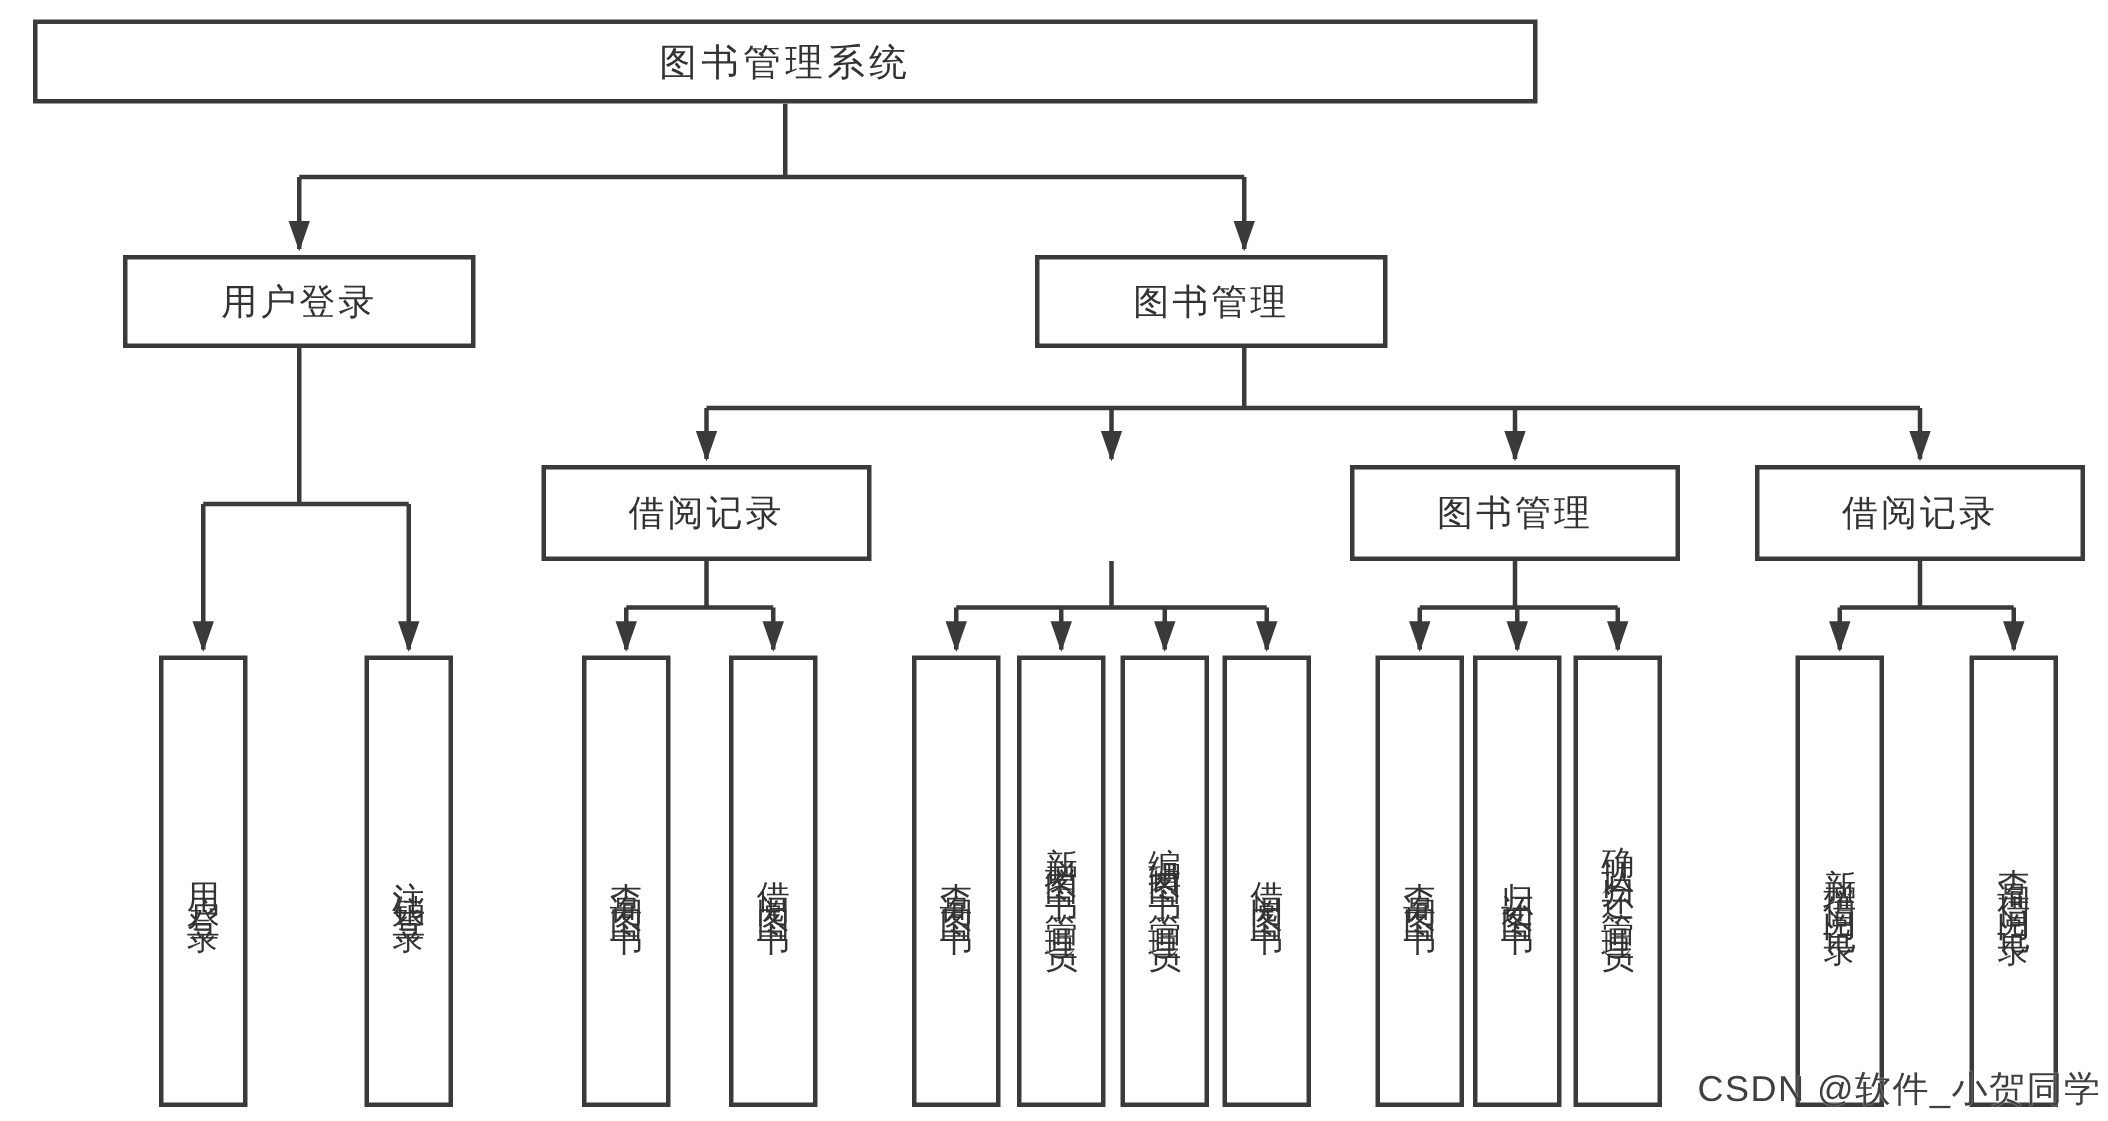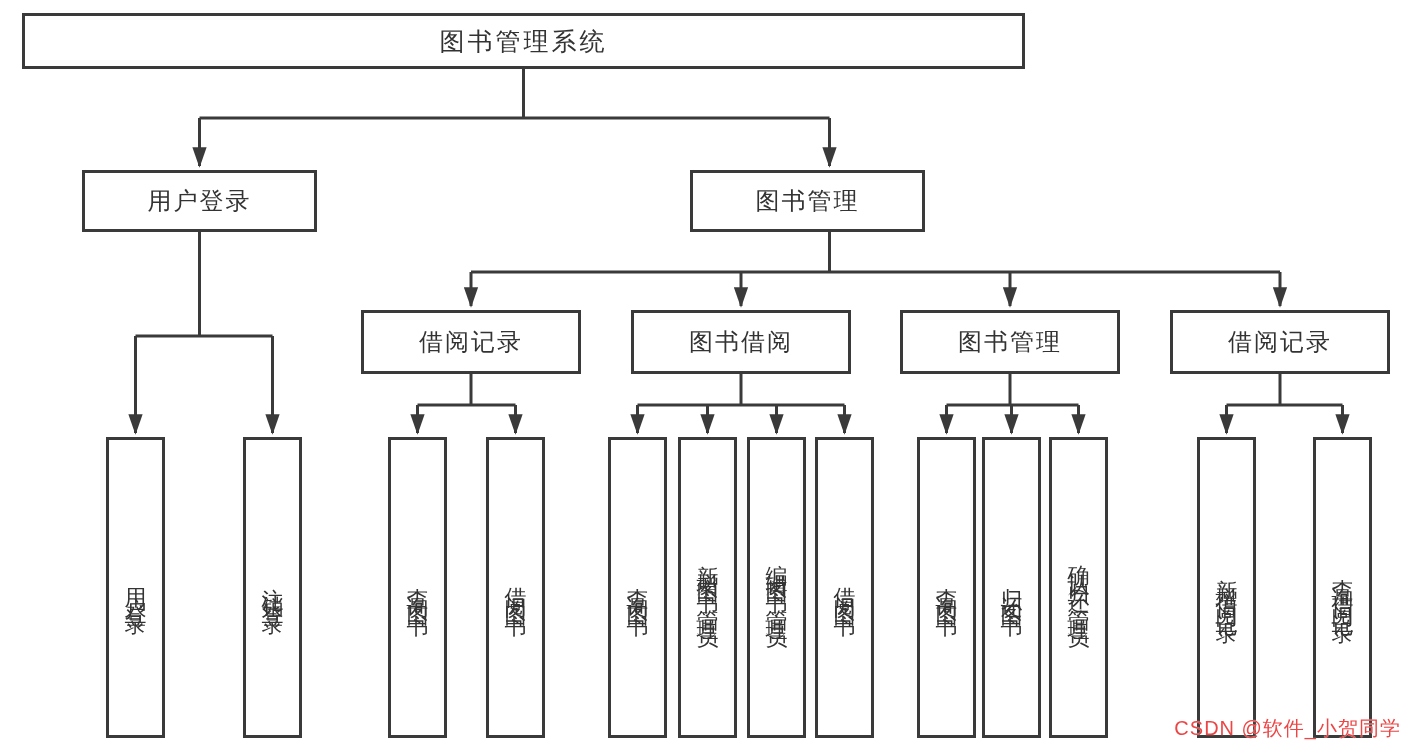--- a/index.html
+++ b/index.html
@@ -34,23 +34,23 @@
     text-orientation: mixed;
     font-size: 22px;
     letter-spacing: 9px;
     line-height: 1;
   }
   .leaf span { display: block; }
   .watermark {
     position: absolute;
     right: 4px;
     bottom: 5px;
-    font-size: 20px;
+    font-size: 24px;
     letter-spacing: 1px;
-    color: #ef4444;
+    color: #404040;
     text-shadow: 0 0 1px rgba(255,255,255,0.9);
     white-space: nowrap;
     z-index: 5;
     pointer-events: none;
   }
 </style>
 </head>
 <body>
 
 <div class="canvas">
@@ -112,23 +112,20 @@
   <div class="node h-node" style="left:82px; top:170px; width:235px; height:62px;">
     <span>用户登录</span>
   </div>
   <div class="node h-node" style="left:690px; top:170px; width:235px; height:62px;">
     <span>图书管理</span>
   </div>
 
   <div class="node h-node" style="left:361px; top:310px; width:220px; height:64px;">
     <span>借阅记录</span>
   </div>
-  <div class="node h-node" style="left:631px; top:310px; width:220px; height:64px;">
-    <span>图书借阅</span>
-  </div>
   <div class="node h-node" style="left:900px; top:310px; width:220px; height:64px;">
     <span>图书管理</span>
   </div>
   <div class="node h-node" style="left:1170px; top:310px; width:220px; height:64px;">
     <span>借阅记录</span>
   </div>
 
   <div class="node leaf" style="left:106px; top:437px; width:59px; height:301px;">
     <span>用户登录</span>
   </div>

